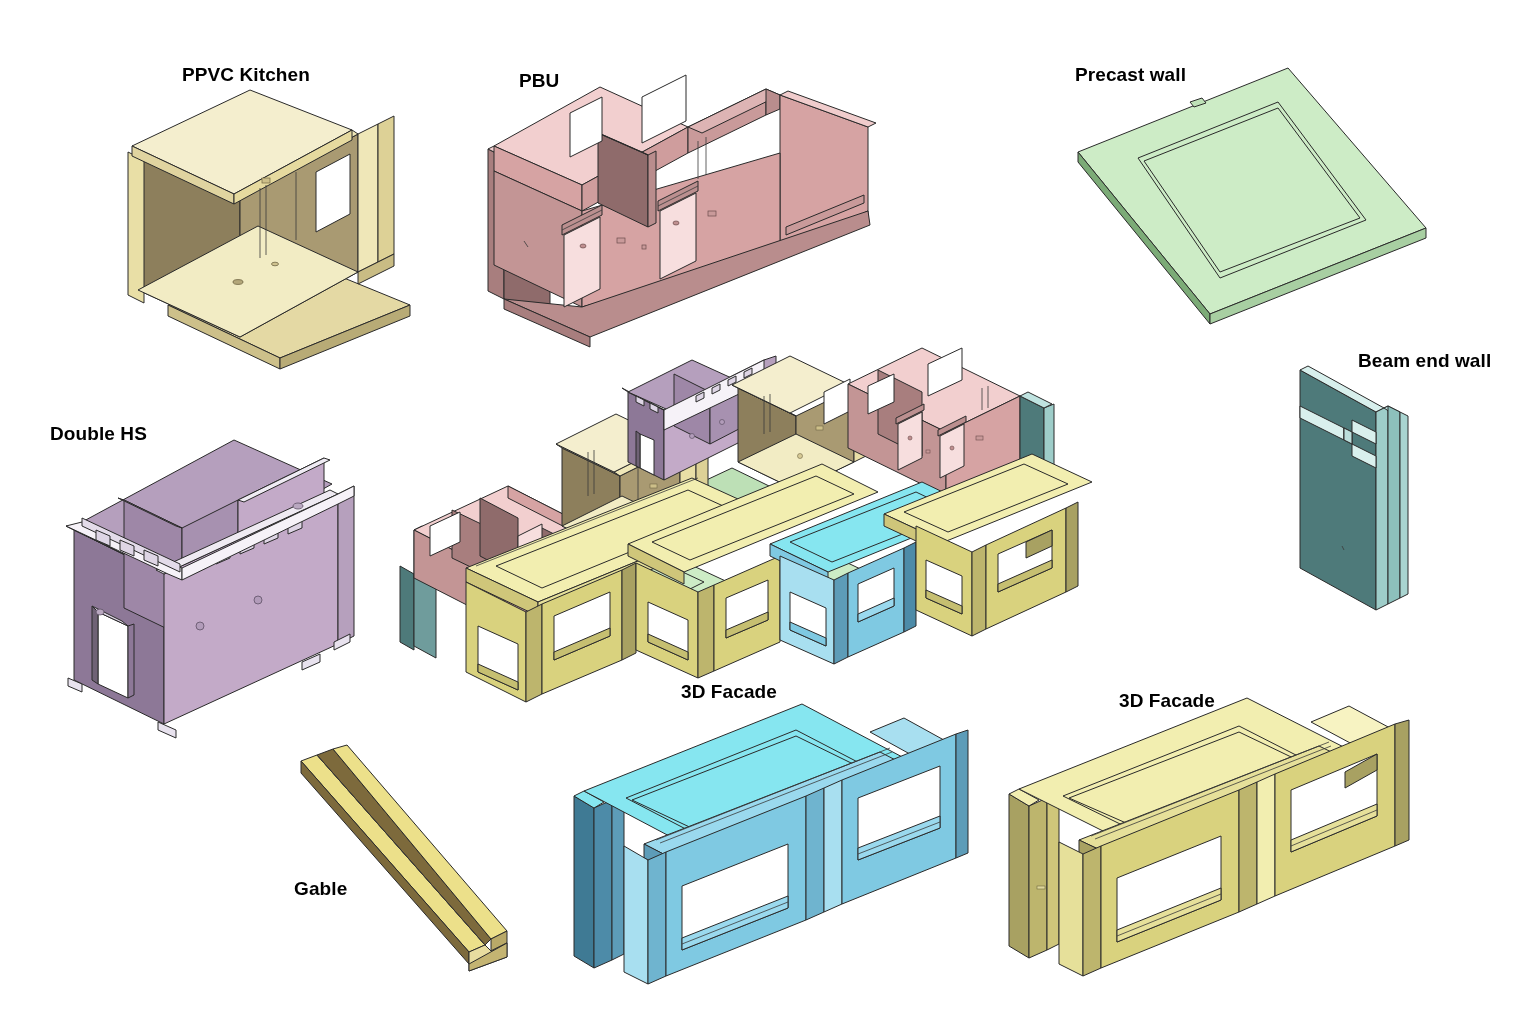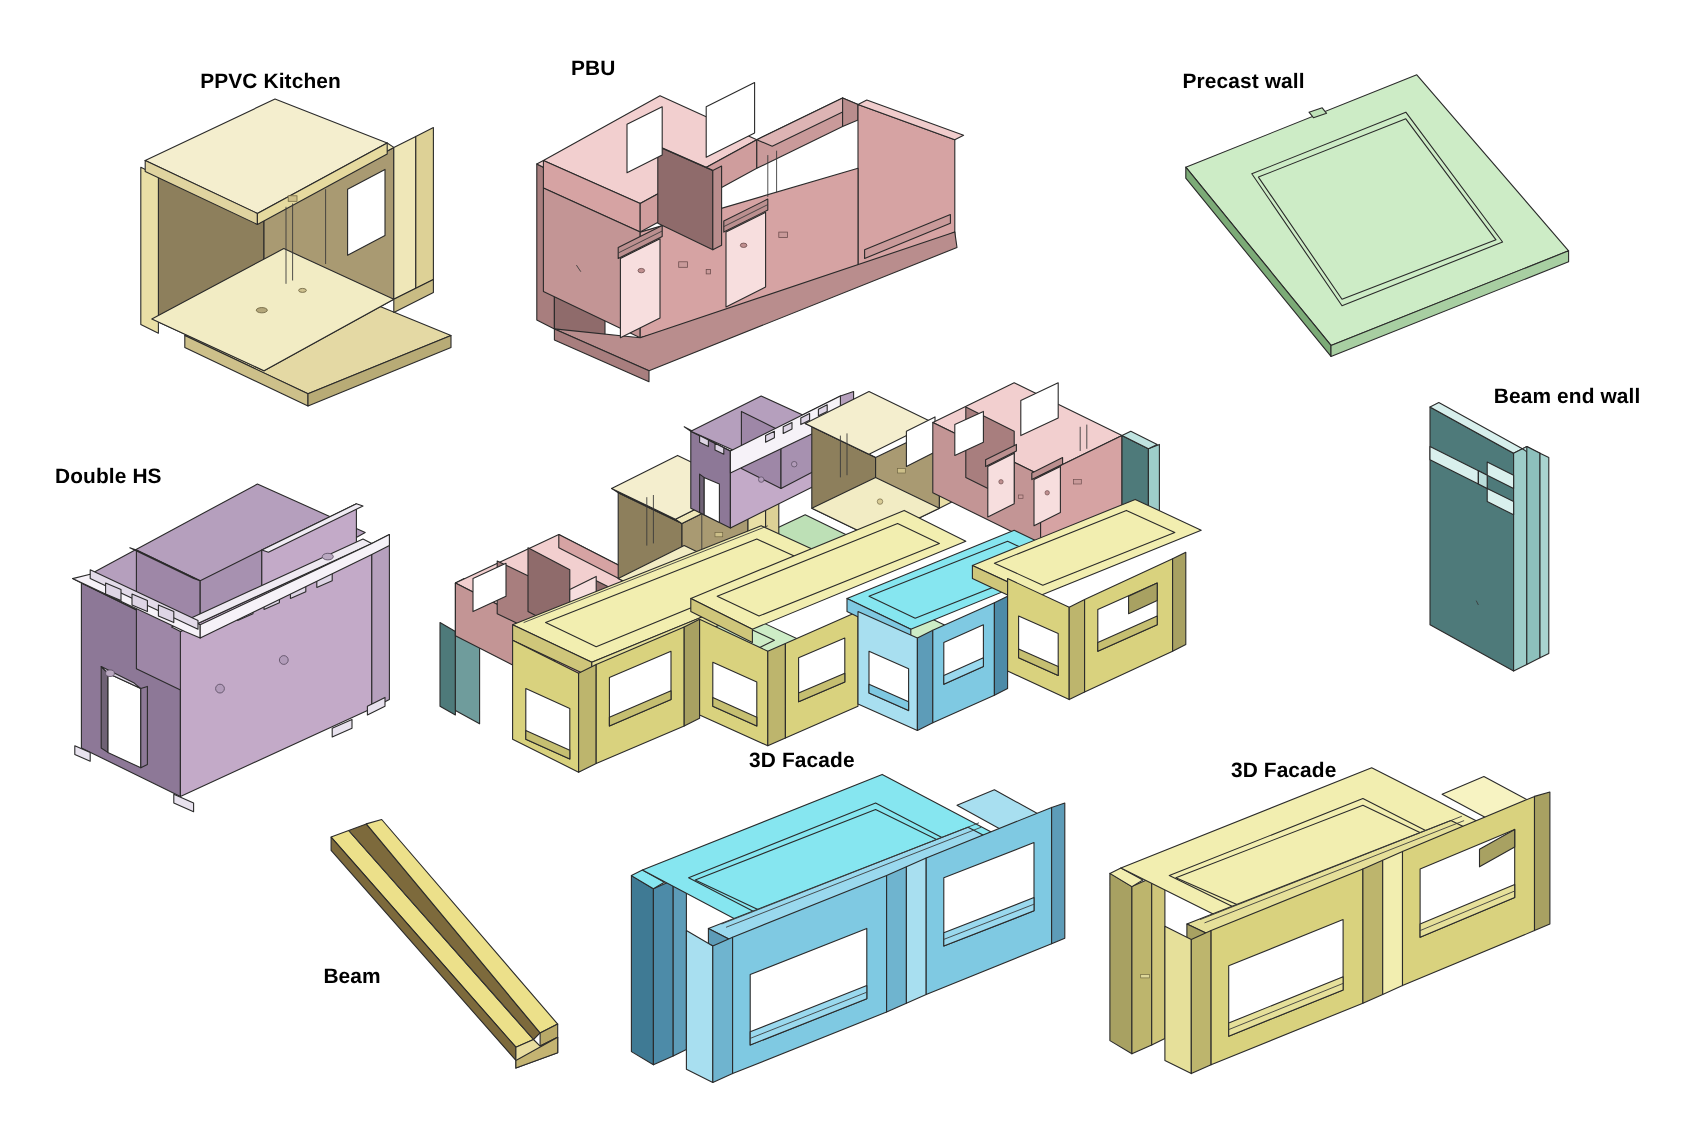--- a/index.html
+++ b/index.html
@@ -13,25 +13,25 @@
   .ln{stroke:#2a2a2a;stroke-width:1;fill:none;stroke-linejoin:round;}
   .fc{stroke:#2a2a2a;stroke-width:1;stroke-linejoin:round;}
   .thin{stroke:#3a3a3a;stroke-width:0.8;}
 </style>
 </head>
 <body>
 
 <div id="stage">
 
   <div class="label" style="left:182px;top:64px;">PPVC Kitchen</div>
-  <div class="label" style="left:519px;top:52px;">PBU</div>
+  <div class="label" style="left:519px;top:70px;">PBU</div>
   <div class="label" style="left:1075px;top:64px;">Precast wall</div>
   <div class="label" style="left:1358px;top:350px;">Beam end wall</div>
   <div class="label" style="left:50px;top:423px;">Double HS</div>
-  <div class="label" style="left:294px;top:878px;">Beam</div>
+  <div class="label" style="left:294px;top:878px;">Gable</div>
   <div class="label" style="left:681px;top:681px;">3D Facade</div>
   <div class="label" style="left:1119px;top:690px;">3D Facade</div>
 
   <svg class="part" style="left:110px;top:90px;" width="300" height="260" viewBox="0 0 300 260">
 
     <polygon class="fc" fill="#e4d9a4" points="58,215 170,268 300,215 190,170"></polygon>
     <polygon class="fc" fill="#cdc08a" points="58,215 58,226 170,279 170,268"></polygon>
     <polygon class="fc" fill="#b8ab76" points="170,268 170,279 300,226 300,215"></polygon>
 
     <polygon class="fc" fill="#8d7f5c" points="28,60 28,200 130,247 130,108"></polygon>

